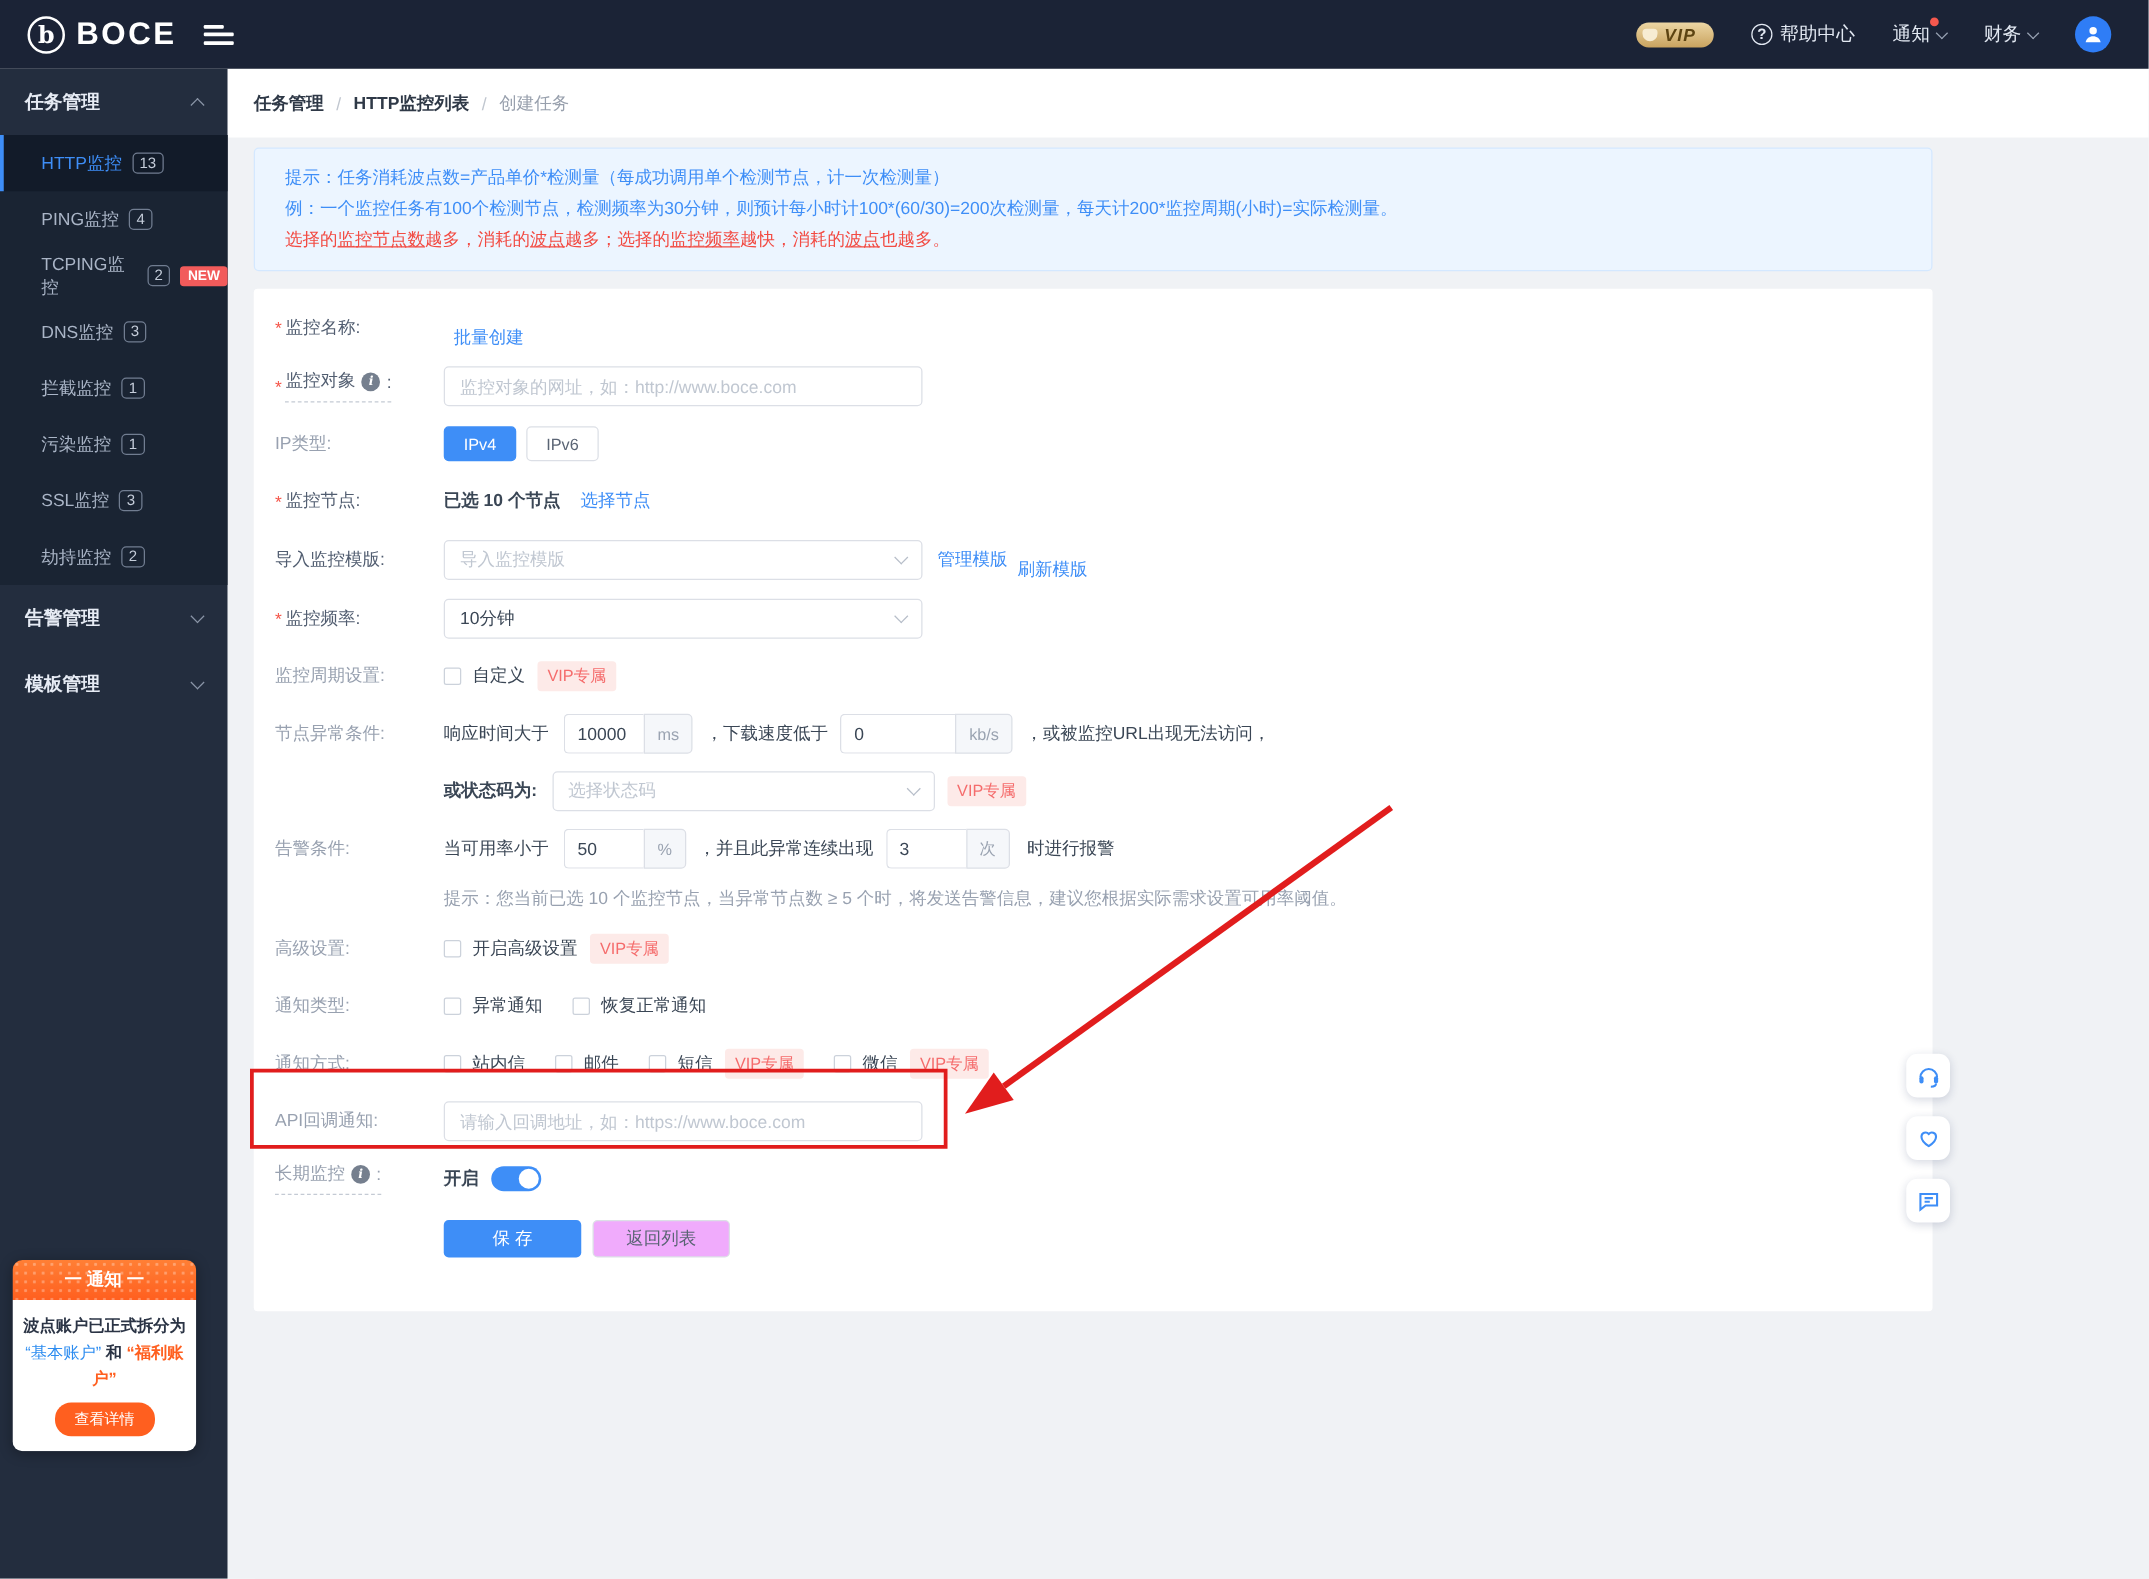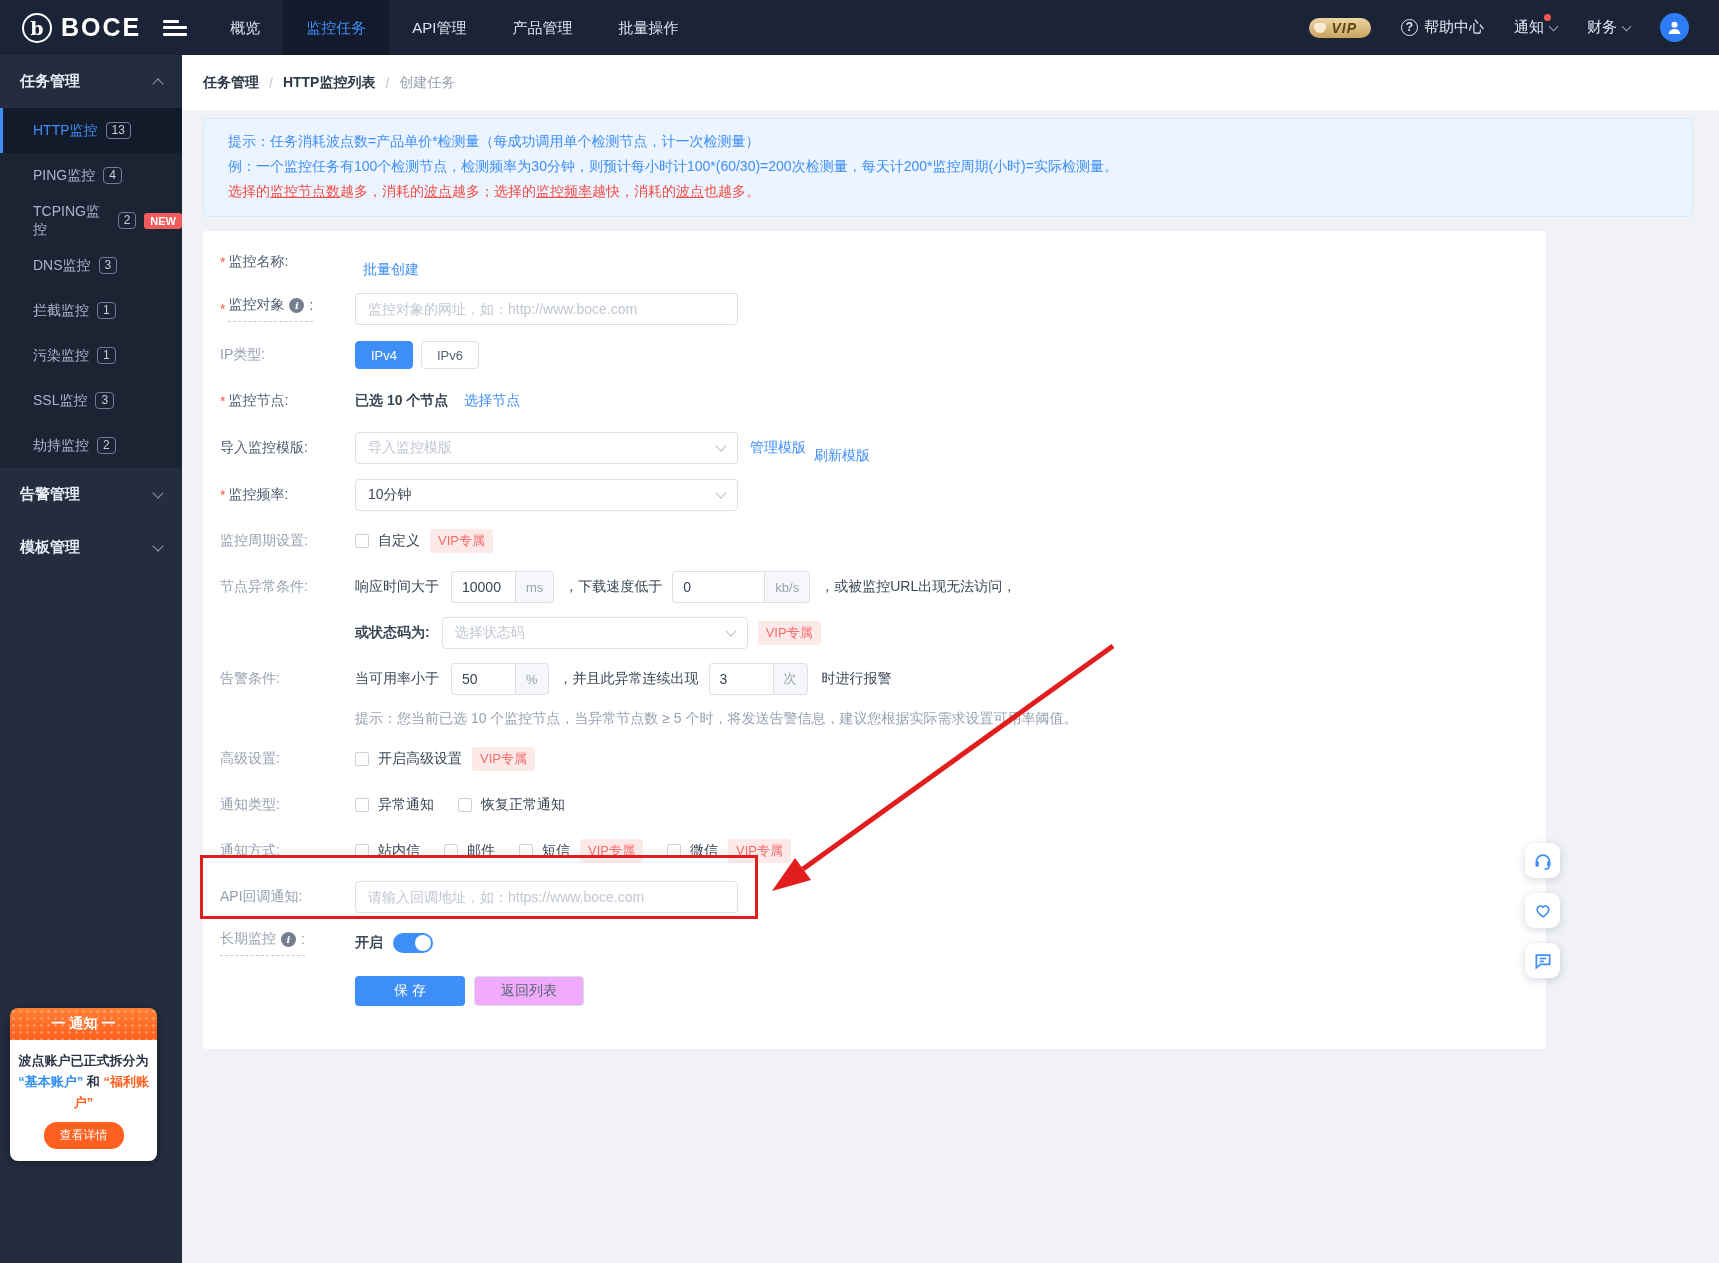--- a/index.html
+++ b/index.html
@@ -37,32 +37,32 @@
   .side-item { height:45px; display:flex; align-items:center; gap:8px; padding-left:30px; color:#aab5c7; font-size:14px; cursor:pointer; border-left:3px solid transparent; }
   .side-item.active { background:#121b29; border-left-color:#3e8ef7; color:#3e8ef7; }
   .count-chip { border:1px solid #717d91; border-radius:4px; font-size:12px; line-height:15px; padding:0 5px; color:#c5cdda; }
   .side-item.active .count-chip { color:#c5cdda; }
   .new-chip { background:#f25b5b; color:#fff; font-size:11px; font-weight:bold; border-radius:3px; padding:2px 6px; }
   
   .promo { position:absolute; left:10px; width:147px; top:953px; border-radius:8px; overflow:hidden; box-shadow:0 2px 10px rgba(0,0,0,.3); }
   .promo-head { background:linear-gradient(180deg,#ff7f35,#ff5f1f); background-image:radial-gradient(rgba(255,255,255,.30) 1px, transparent 1.5px),linear-gradient(180deg,#ff7f35,#ff5f1f); background-size:7px 7px,100% 100%; color:#fff; font-weight:bold; font-size:14px; text-align:center; padding:7px 0; }
   .promo-body { background:#fff; text-align:center; padding:10px 6px 12px; }
   .promo-line { color:#2b3445; font-weight:bold; font-size:13px; line-height:21px; }
-  .promo-blue { color:#2d8cf0; font-weight:bold; }
+  .promo-blue { color:#2d8cf0; font-weight:normal; }
   .promo-orange { color:#ff5f1f; font-weight:bold; }
   .promo-dark { color:#2b3445; font-weight:bold; }
   .promo-btn { display:inline-block; margin-top:9px; background:#ff5f1f; color:#fff; font-size:12px; border:none; border-radius:13px; padding:5px 16px; cursor:pointer; }
   
   .main { position:absolute; left:182px; top:55px; right:0; bottom:0; background:#f0f2f5; }
   .crumb-bar { background:#fff; height:55px; display:flex; align-items:center; gap:10px; padding-left:21px; font-size:14px; }
   .crumb-strong { color:#2f3947; font-weight:bold; cursor:pointer; }
   .crumb-sep { color:#c0c6cf; }
   .crumb-last { color:#98a0ad; }
   .content { padding:8px 0 0 21px; }
-  .notice-box { width:1490px; background:#ecf5ff; border:1px solid #d4e8ff; border-radius:4px; padding:10px 24px 12px; color:#3e8ef7; font-size:14px; }
+  .notice-box { width:1343px; background:#ecf5ff; border:1px solid #d4e8ff; border-radius:4px; padding:10px 24px 12px; color:#3e8ef7; font-size:14px; }
   .notice-line { line-height:25px; }
   .notice-red { color:#f24b43; }
   .u { text-decoration:underline; }
   
   .form-panel { width:1343px; background:#fff; border-radius:3px; margin-top:14px; padding:14px 0 28px 17px; }
   .frow { display:flex; align-items:center; min-height:32px; margin-bottom:14px; }
   .flabel { width:135px; flex:none; font-size:14px; color:#98a1b0; display:flex; align-items:center; }
   .flabel.dark { color:#515d70; }
   .req { color:#f5564a; margin-right:3px; }
   .dashed-u { border-bottom:1px dashed #c4cad4; padding-bottom:7px; display:inline-flex; align-items:center; gap:5px; }
@@ -103,27 +103,20 @@
 <div class="navbar">
   <div class="logo">
     <span class="logo-mark">b</span>
     <span class="logo-text">BOCE</span>
   </div>
   <div class="collapse-icon">
       <i></i>
       <i></i>
       <i></i>
     </div>
-  <div class="nav-items">
-    <div class="nav-item">概览</div>
-    <div class="nav-item active">监控任务</div>
-    <div class="nav-item">API管理</div>
-    <div class="nav-item">产品管理</div>
-    <div class="nav-item">批量操作</div>
-  </div>
   <div class="nav-right">
     <span class="vip-badge">VIP</span>
     <span class="nav-util">
       <span class="q-icon">?</span>
       <span>帮助中心</span>
     </span>
     <span class="nav-util notif-wrap">
       <span style="position:relative;">
         <span>通知</span>
         <span class="red-dot"></span>

